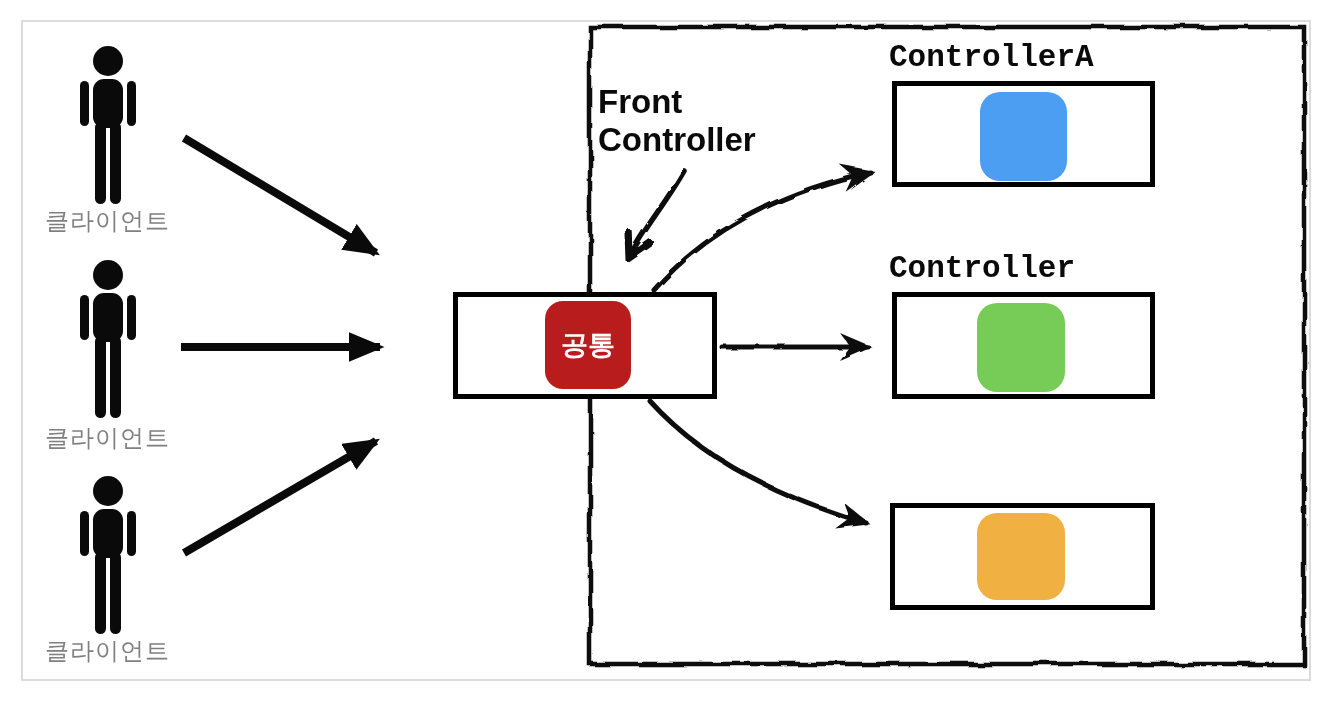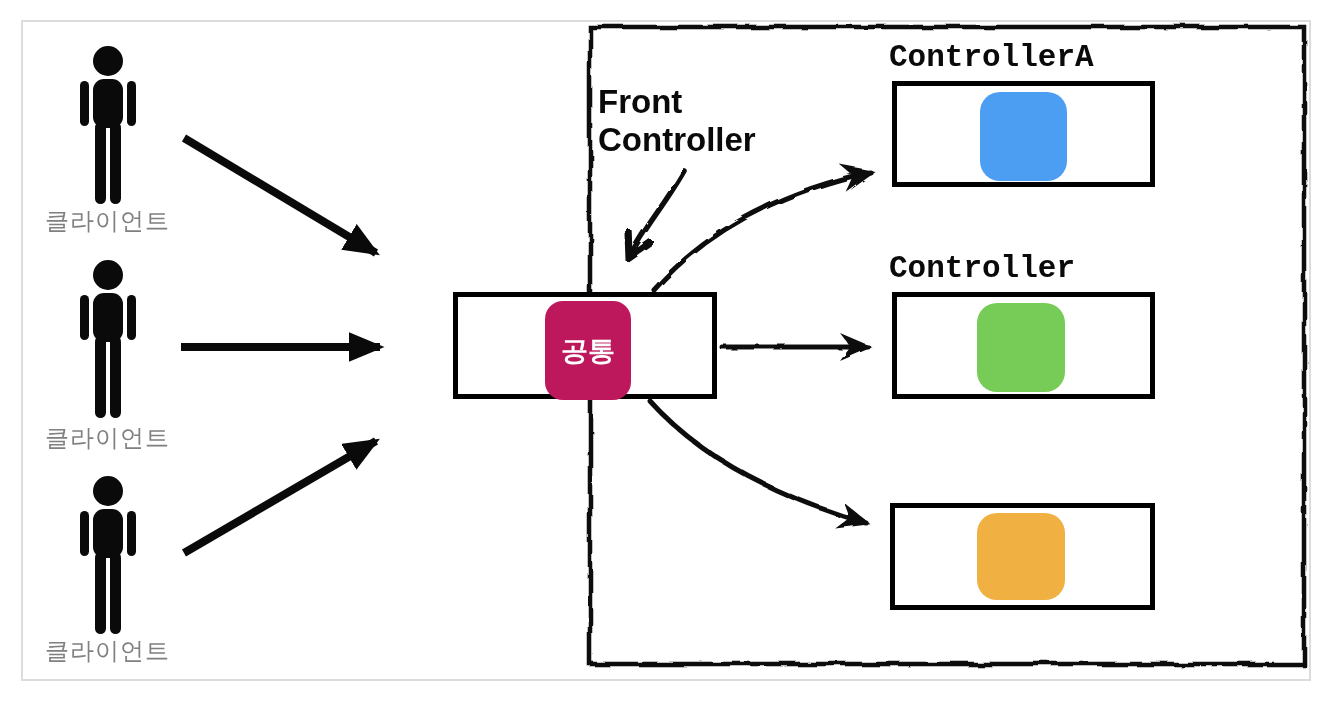--- a/index.html
+++ b/index.html
@@ -89,21 +89,21 @@
       <rect x="51" y="35" width="9" height="45" rx="4.5"></rect>
       <rect x="19" y="76" width="11" height="82" rx="5.5"></rect>
       <rect x="34" y="76" width="11" height="82" rx="5.5"></rect>
     </svg>
   </div>
   <div class="abs client-label" style="left: 20px; top: 635px; width: 175px; color: rgb(128, 128, 128);">클라이언트</div>
 
   <div class="abs fc-label" style="left:598px;top:83px;width:218px;">Front Controller</div>
 
   <div class="abs node-box" style="left:453px;top:292px;width:264px;height:107px;"></div>
-  <div class="abs chip hub-chip" style="left: 545px; top: 301px; width: 86px; height: 99px; background-color: #be185d; justify-content: center;">
+  <div class="abs chip hub-chip" style="left: 545px; top: 301px; width: 86px; height: 88px; background-color: #b91c1c; justify-content: center;">
     <span style="color: rgb(255, 255, 255);">공통</span>
   </div>
 
   <div class="abs ctrl-title" style="left:889px;top:40px;">ControllerA</div>
   <div class="abs node-box" style="left:892px;top:81px;width:263px;height:106px;"></div>
   <div class="abs chip" style="left: 980px; top: 92px; width: 87px; height: 89px; background-color: rgb(75, 158, 242);"></div>
 
   <div class="abs ctrl-title" style="left:889px;top:251px;">Controller</div>
   <div class="abs node-box" style="left:892px;top:292px;width:263px;height:107px;"></div>
   <div class="abs chip" style="left: 977px; top: 303px; width: 88px; height: 89px; background-color: rgb(119, 204, 88);"></div>

